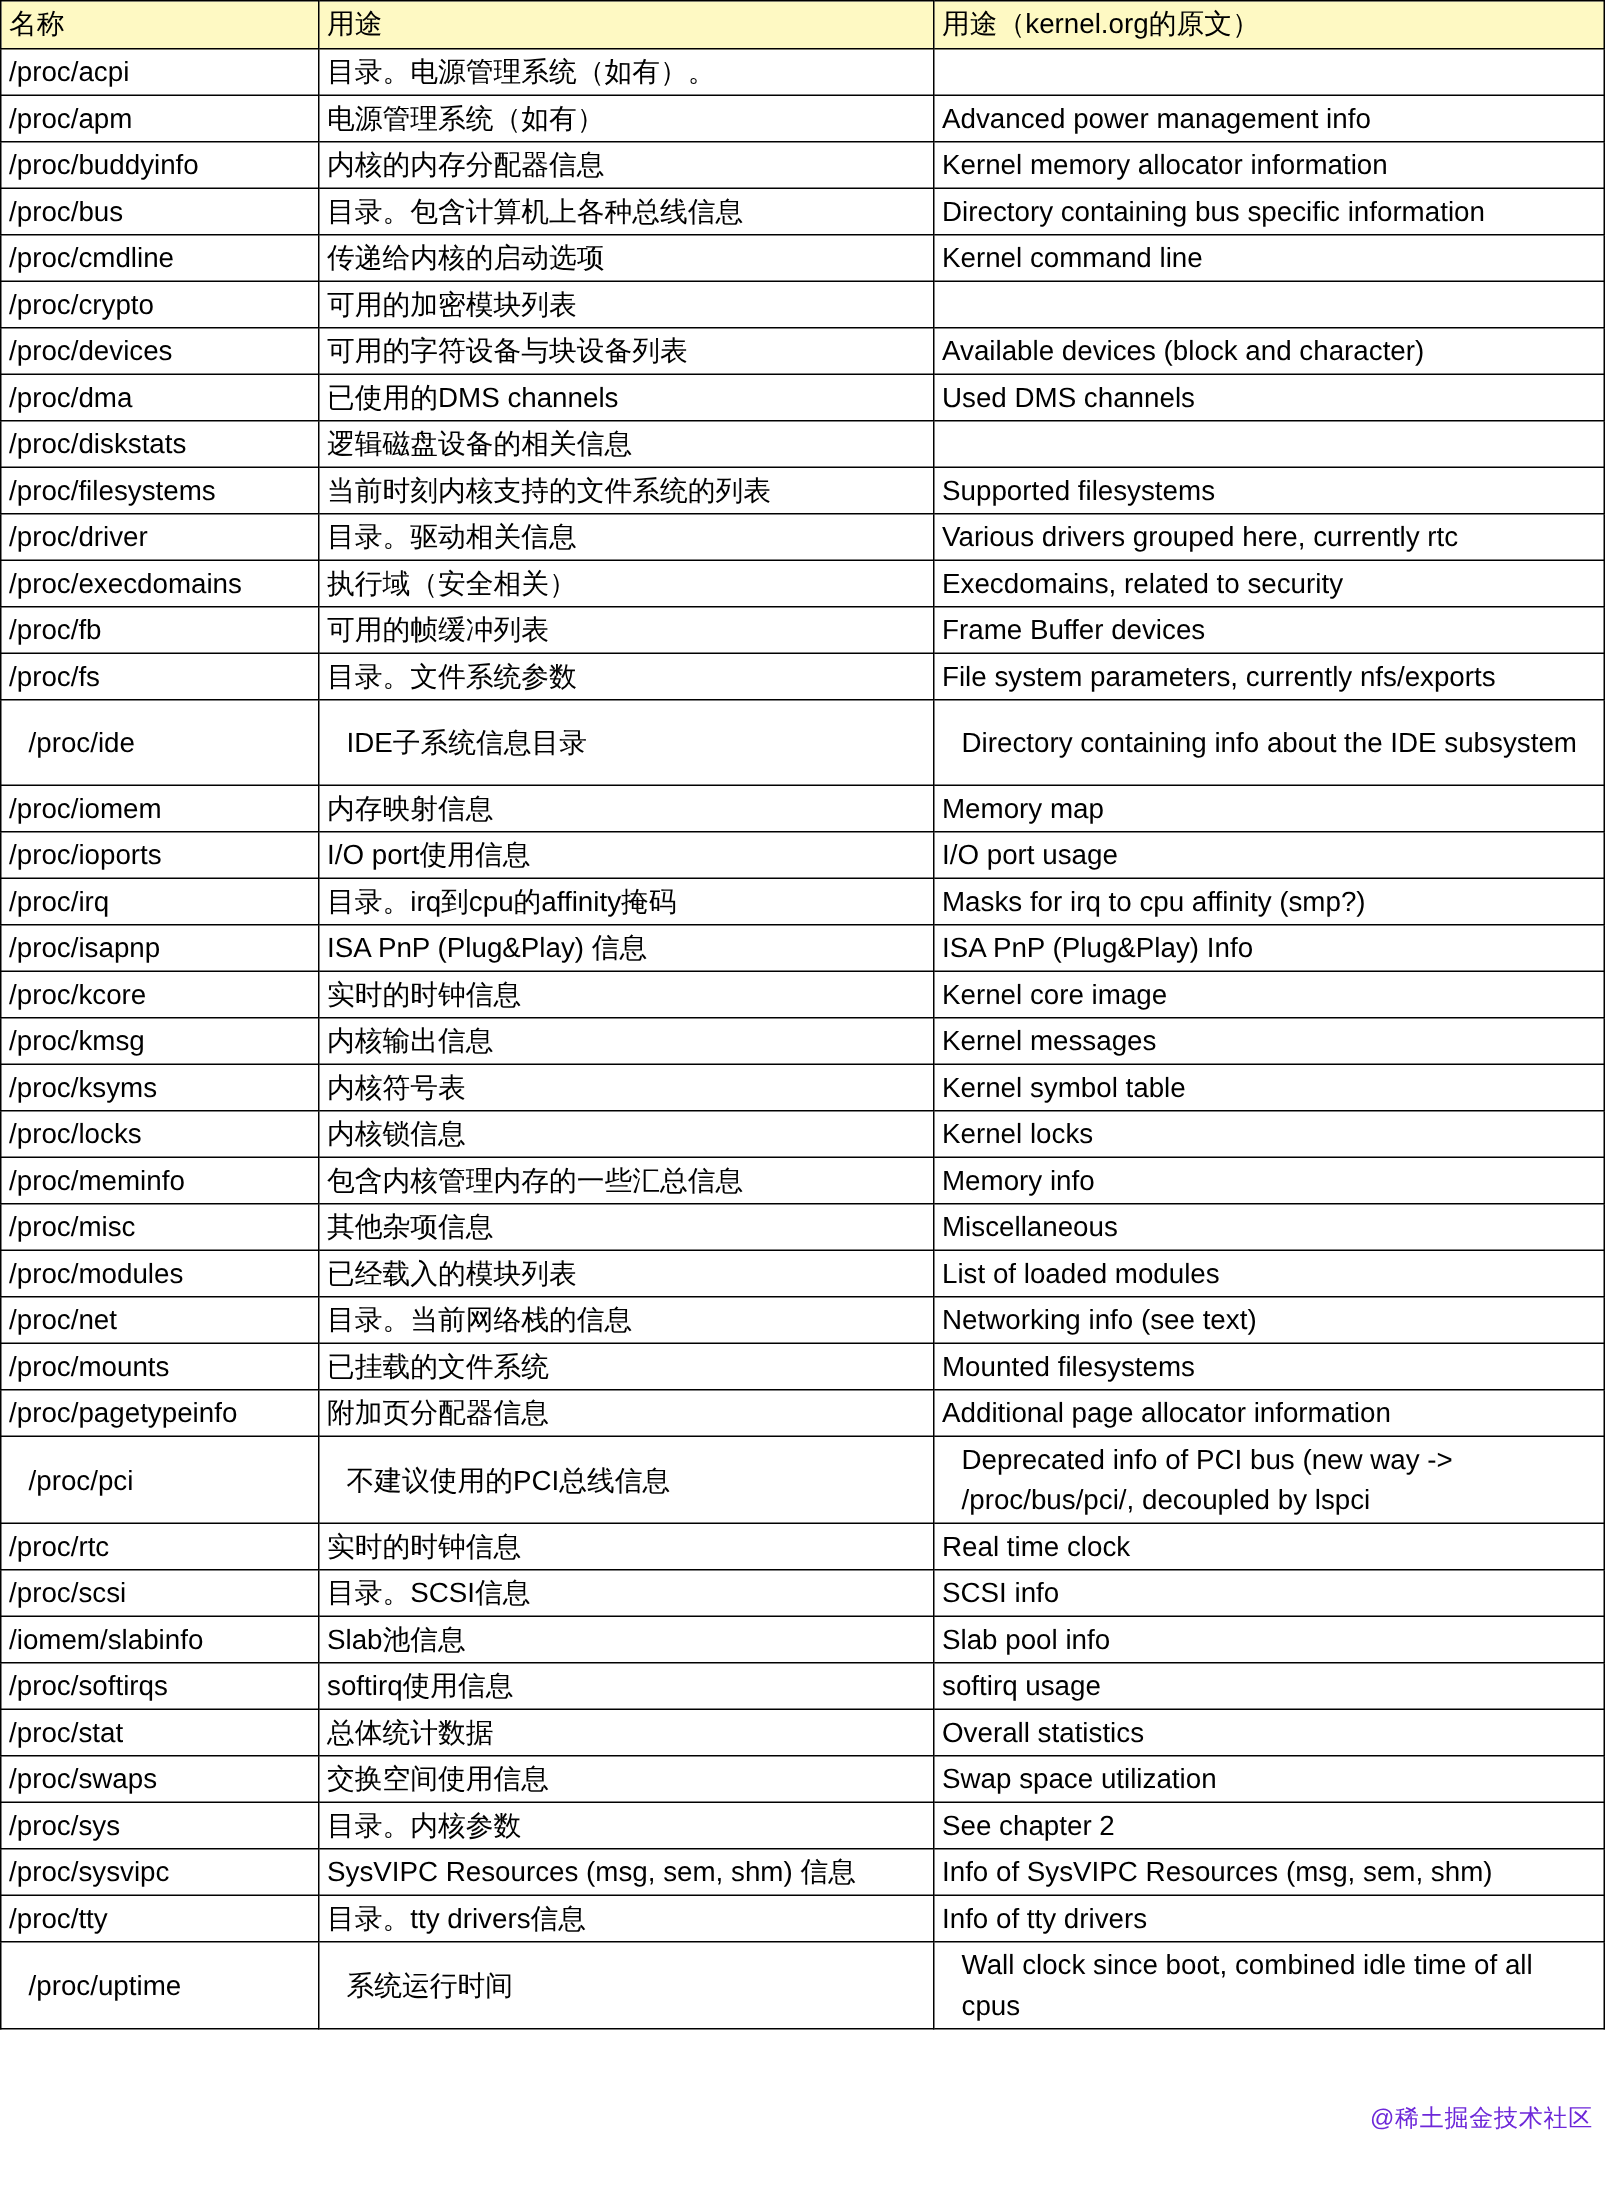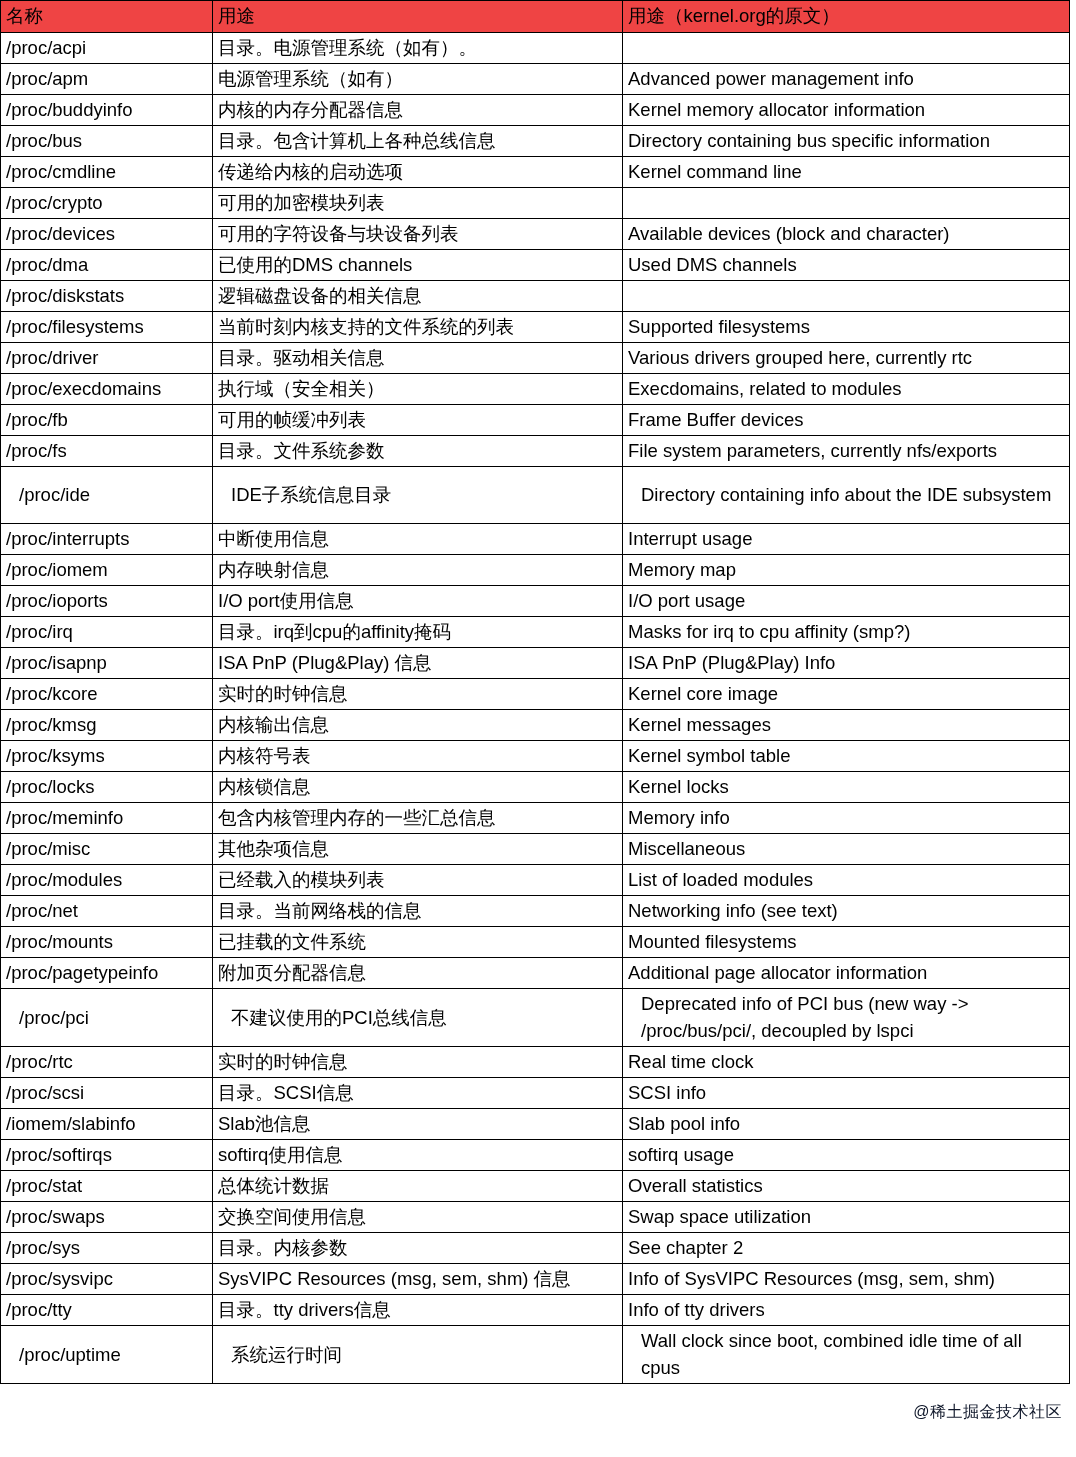--- a/index.html
+++ b/index.html
@@ -43,41 +43,41 @@
     height: 28px;
     vertical-align: middle;
     text-align: left;
     font-weight: normal;
     color: #000000;
     white-space: nowrap;
     overflow: visible;
   }
 
   table.proc-table thead th {
-    background: #ef4444;
+    background: #fef9c3;
     height: 30px;
     line-height: 28px;
   }
 
   table.proc-table tr.tall td {
     height: 57px;
     padding-left: 18px;
   }
 
   table.proc-table td.wrap {
     white-space: normal;
     line-height: 27px;
   }
 
   .watermark {
     position: absolute;
     right: 14px;
     top: 1402px;
     font-size: 16px;
-    color: #0f172a;
+    color: #6d28d9;
     letter-spacing: 0.5px;
     pointer-events: none;
     user-select: none;
     white-space: nowrap;
     font-family: "Liberation Sans", "DejaVu Sans", sans-serif;
   }
 </style>
 </head>
 <body>
 
@@ -148,43 +148,38 @@
           <td>Supported filesystems</td>
         </tr>
         <tr>
           <td>/proc/driver</td>
           <td>目录。驱动相关信息</td>
           <td>Various drivers grouped here, currently rtc</td>
         </tr>
         <tr>
           <td>/proc/execdomains</td>
           <td>执行域（安全相关）</td>
-          <td>Execdomains, related to modules</td>
+          <td>Execdomains, related to security</td>
         </tr>
         <tr>
           <td>/proc/fb</td>
           <td>可用的帧缓冲列表</td>
           <td>Frame Buffer devices</td>
         </tr>
         <tr>
           <td>/proc/fs</td>
           <td>目录。文件系统参数</td>
           <td>File system parameters, currently nfs/exports</td>
         </tr>
         <tr class="tall">
           <td>/proc/ide</td>
           <td>IDE子系统信息目录</td>
           <td class="wrap">Directory containing info about the IDE subsystem</td>
         </tr>
         <tr>
-          <td>/proc/interrupts</td>
-          <td>中断使用信息</td>
-          <td>Interrupt usage</td>
-        </tr>
-        <tr>
           <td>/proc/iomem</td>
           <td>内存映射信息</td>
           <td>Memory map</td>
         </tr>
         <tr>
           <td>/proc/ioports</td>
           <td>I/O port使用信息</td>
           <td>I/O port usage</td>
         </tr>
         <tr>

